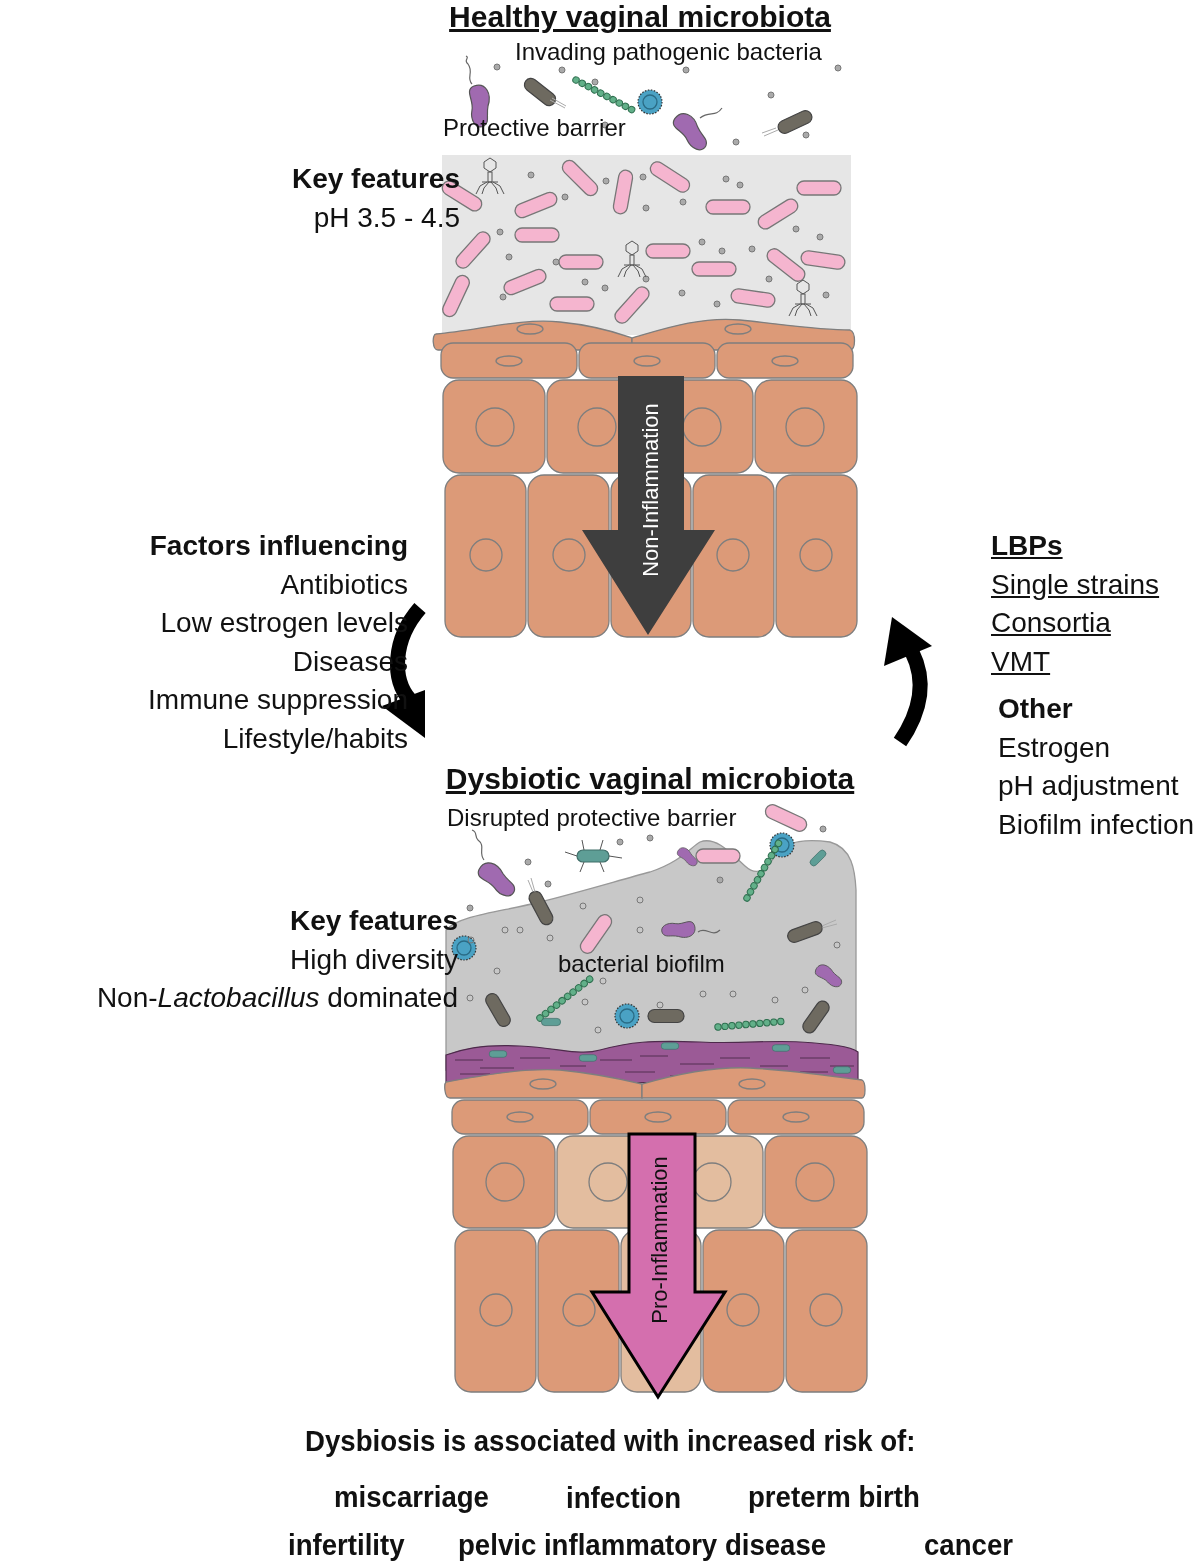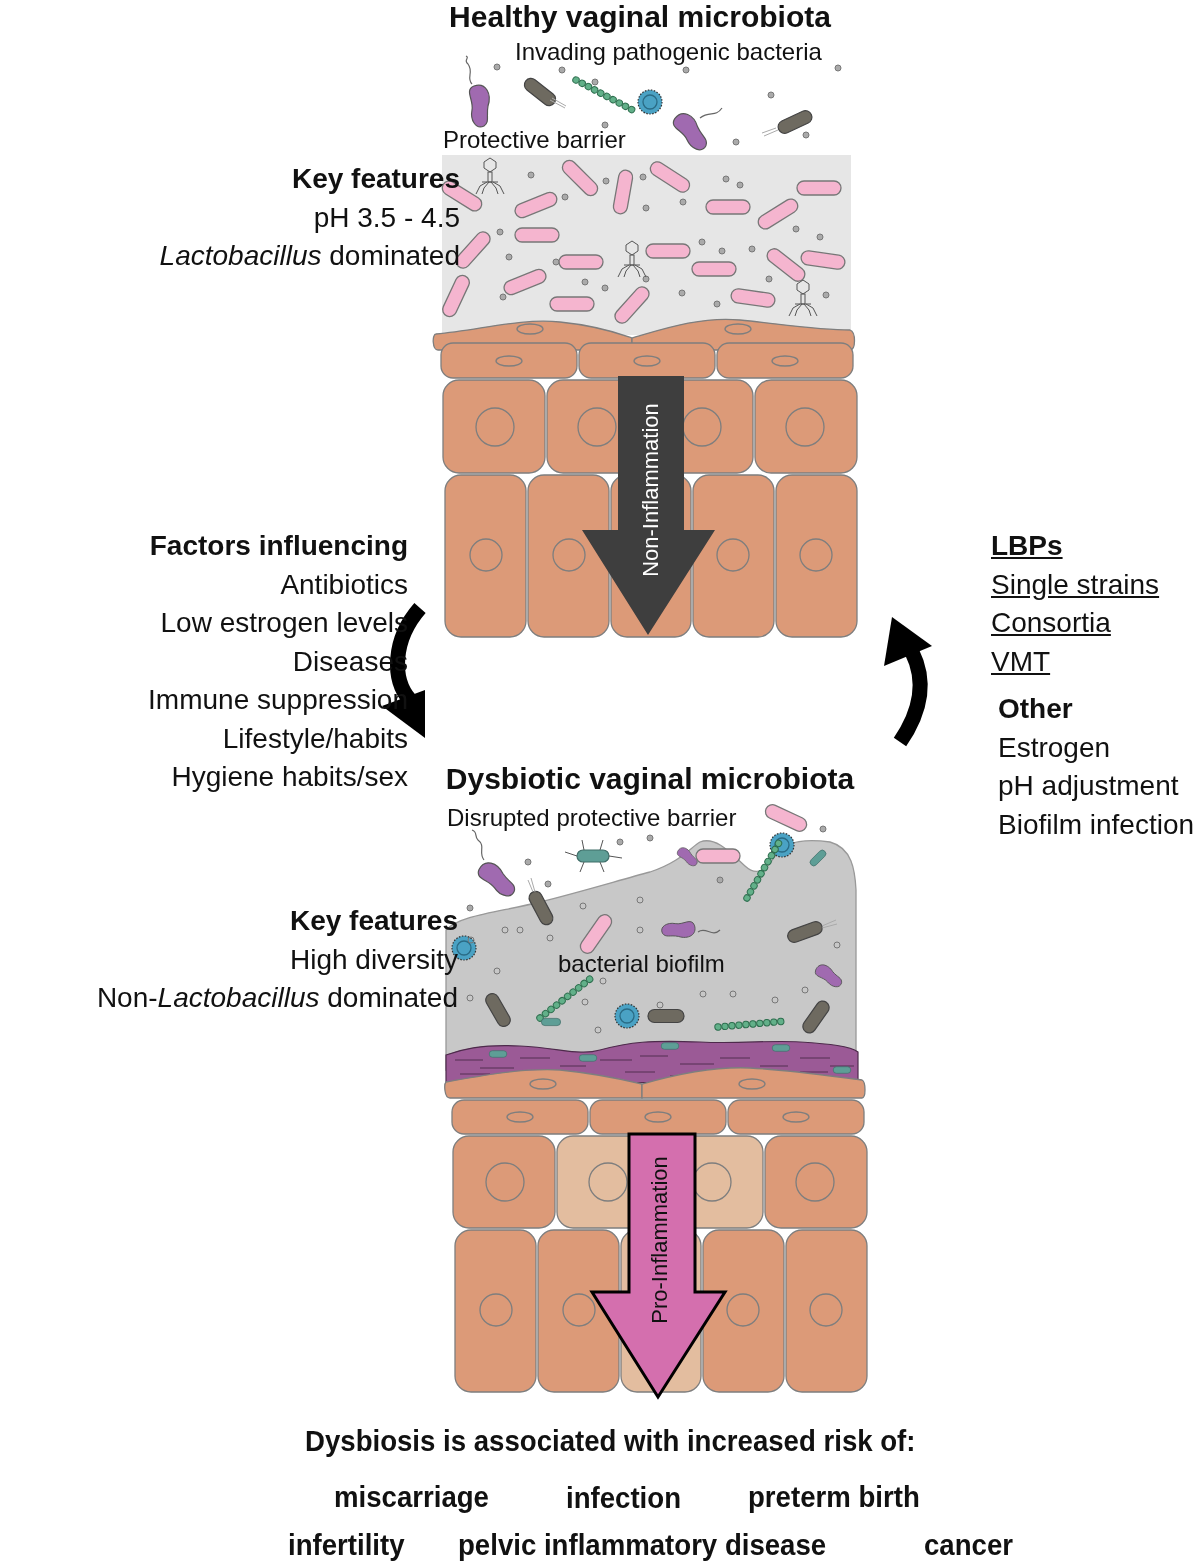--- a/index.html
+++ b/index.html
@@ -1,19 +1,19 @@
 <!DOCTYPE html>
 <html><head>
 <meta charset="utf-8">
 <style>
   html, body { margin: 0; padding: 0; background: #ffffff; }
   body { width: 1200px; height: 1566px; position: relative; overflow: hidden;
          font-family: "Liberation Sans", "DejaVu Sans", sans-serif; color: #111; }
   .abs { position: absolute; }
-  .title { font-weight: bold; font-size: 30px; white-space: nowrap; }
+  .title { font-weight: bold; font-size: 30px; white-space: nowrap; text-decoration: underline; }
   .sub { font-size: 24px; white-space: nowrap; }
   .txt { font-size: 28px; line-height: 38.5px; white-space: nowrap; padding-left: 44px; }
   .bold { font-weight: bold; }
   .right { text-align: right; }
   .center { text-align: center; }
   .risk { font-weight: bold; font-size: 30px; white-space: nowrap; transform: scaleX(0.92); transform-origin: left top; }
   svg { position: absolute; left: 0; top: 0; }
   .vtext { font-size: 22px; white-space: nowrap; }
 </style>
 </head>
@@ -508,38 +508,36 @@
       <circle cx="579" cy="1310" r="16" fill="none"></circle>
       <circle cx="743" cy="1310" r="16" fill="none"></circle>
       <circle cx="826" cy="1310" r="16" fill="none"></circle>
     </g>
     <polygon points="629,1134 695,1134 695,1292 725,1292 658,1397 592,1292 629,1292" fill="#d46fae" stroke="#000" stroke-width="3"></polygon>
   </g>
 </svg>
 
 <div class="abs title center" style="left:400px; top:0px; width:480px;">Healthy vaginal microbiota</div>
 <div class="abs sub" style="left:515px; top:38px;text-align:right;">Invading pathogenic bacteria</div>
-<div class="abs sub" style="left:443px; top:126px;">Protective barrier</div>
+<div class="abs sub" style="left:443px; top:114px;">Protective barrier</div>
 
 <div class="abs txt right" style="left:0px; top:160px; width:416px;">
   <div class="bold">Key features</div>
   <div>pH 3.5 - 4.5</div>
-  <div><i>Lactobacillus</i><span style="white-space:pre"> dominated</span></div>
 </div>
 
 <div class="abs vtext" style="left:651px; top:490px; transform: translate(-50%,-50%) rotate(-90deg); color:#ffffff;">Non-Inflammation</div>
 
 <div class="abs txt right" style="left:0px; top:527px; width:364px;">
   <div class="bold">Factors influencing</div>
   <div>Antibiotics</div>
   <div>Low estrogen levels</div>
   <div>Diseases</div>
   <div>Immune suppression</div>
   <div>Lifestyle/habits</div>
-  <div>Hygiene habits/sex</div>
 </div>
 
 <div class="abs txt" style="left:947px; top:527px;text-decoration:underline;">
   <div class="bold">LBPs</div>
   <div>Single strains</div>
   <div>Consortia</div>
   <div>VMT</div>
 </div>
 <div class="abs txt" style="left:954px; top:690px;">
   <div class="bold">Other</div>

